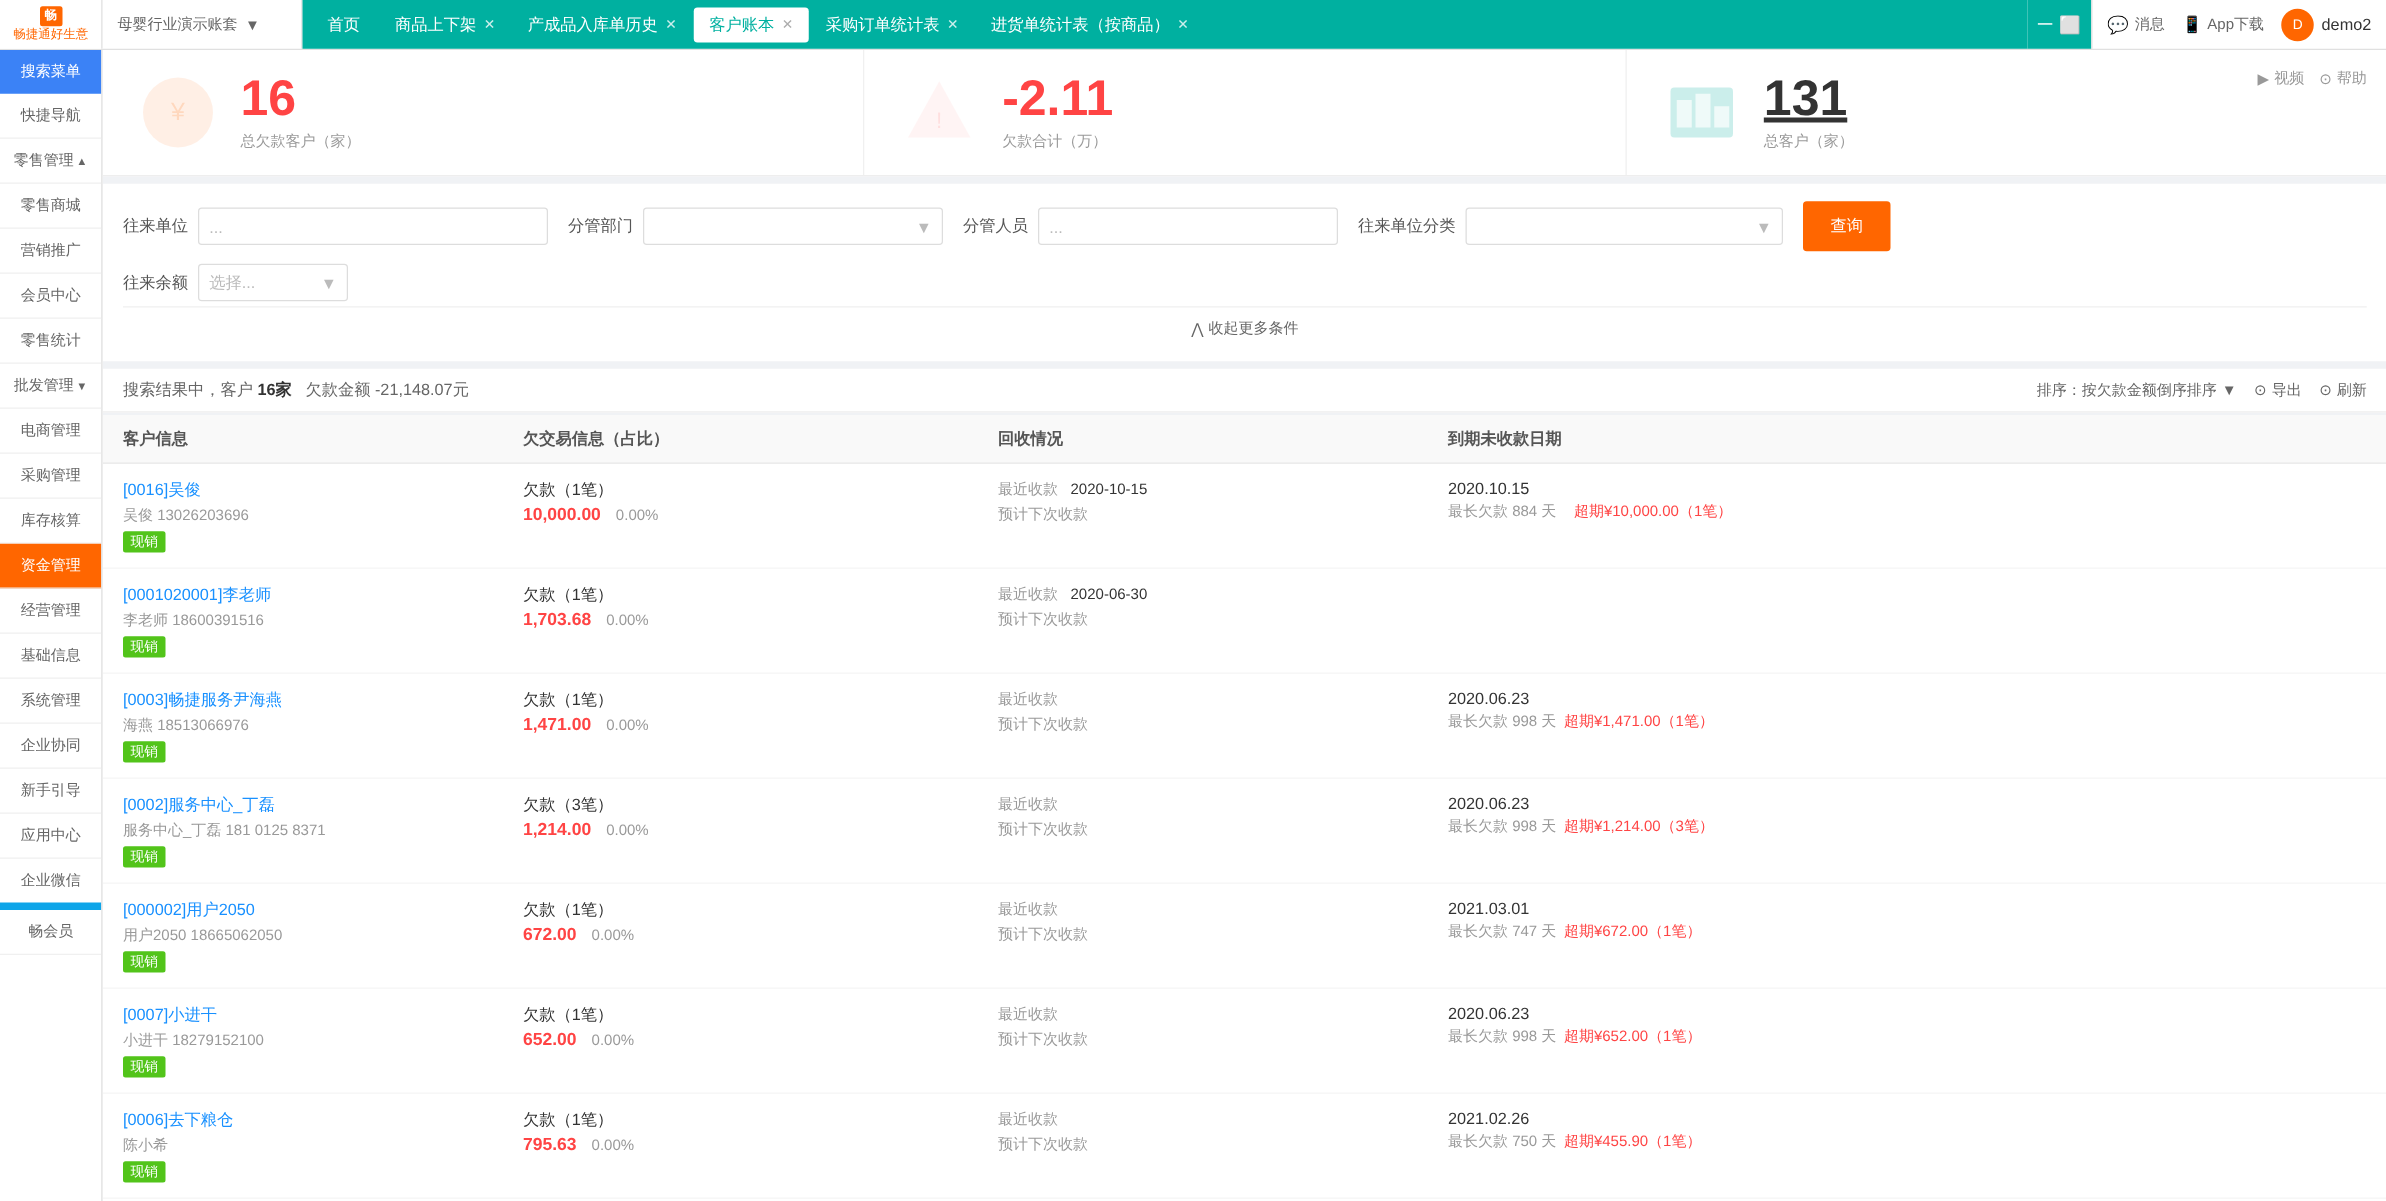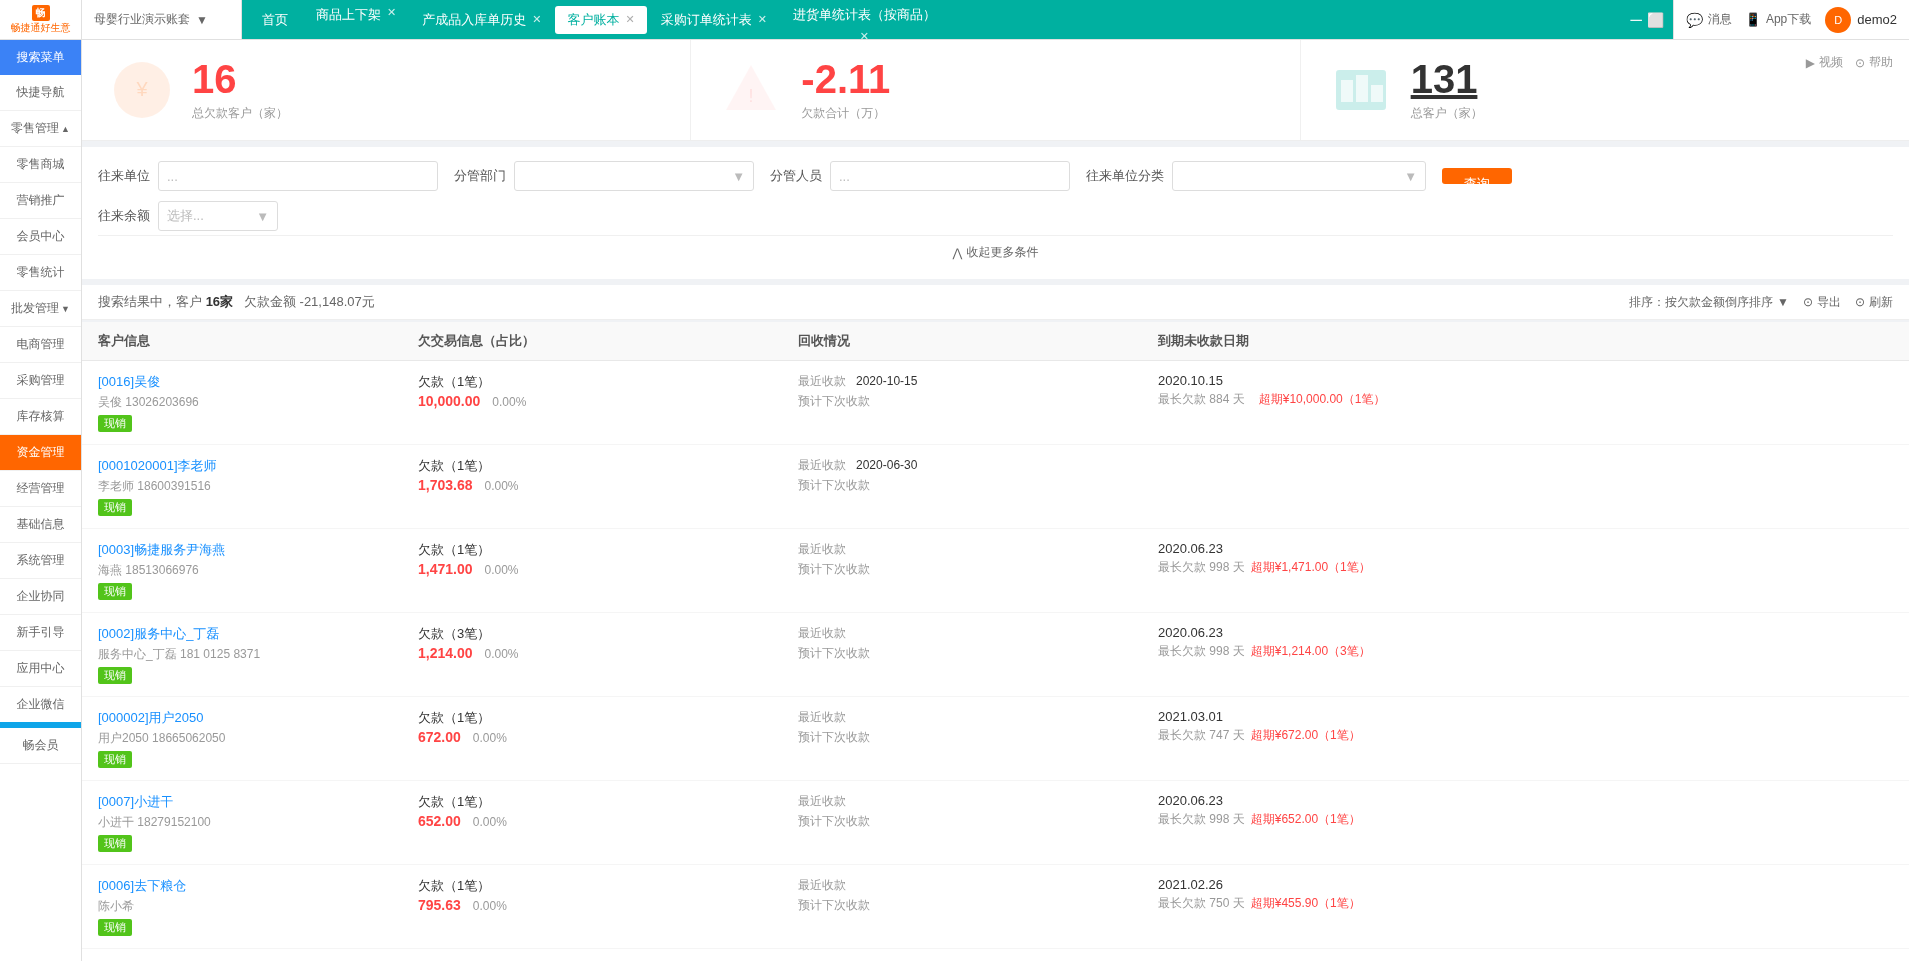--- a/index.html
+++ b/index.html
@@ -17,37 +17,37 @@
 
   <div style="display:flex; align-items:center; padding:0 12px; font-size:12px; color:#666; border-right:1px solid #e0e0e0; gap:6px; cursor:pointer; min-width:160px;">
     <span>母婴行业演示账套</span>
     <span>▼</span>
   </div>
 
   <div style="display:flex; flex:1; background:#00b0a0; align-items:center; padding:0 6px; gap:2px; overflow:hidden;">
     <div style="padding:0 14px; height:28px; display:flex; align-items:center; color:#fff; font-size:13px; cursor:pointer; border-radius:3px;">
       <span>首页</span>
     </div>
-    <div style="padding:0 12px; height:28px; display:flex; color:#fff; font-size:13px; cursor:pointer; border-radius:3px; gap:6px;">
+    <div style="padding:0 12px; height:28px; display:flex; align-items:center; color:#fff; font-size:13px; cursor:pointer; border-radius:3px; gap:6px;">
       <span>商品上下架</span>
       <span style="font-size:11px; opacity:0.8;">✕</span>
     </div>
     <div style="padding:0 12px; height:28px; display:flex; align-items:center; color:#fff; font-size:13px; cursor:pointer; border-radius:3px; gap:6px;">
       <span>产成品入库单历史</span>
       <span style="font-size:11px; opacity:0.8;">✕</span>
     </div>
     <div style="padding:0 12px; height:28px; display:flex; align-items:center; background:#fff; color:#00b0a0; font-size:13px; cursor:pointer; border-radius:3px; gap:6px;">
       <span>客户账本</span>
       <span style="font-size:11px; opacity:0.8; color:#999;">✕</span>
     </div>
     <div style="padding:0 12px; height:28px; display:flex; align-items:center; color:#fff; font-size:13px; cursor:pointer; border-radius:3px; gap:6px;">
       <span>采购订单统计表</span>
       <span style="font-size:11px; opacity:0.8;">✕</span>
     </div>
-    <div style="padding:0 12px; height:28px; display:flex; align-items:center; color:#fff; font-size:13px; cursor:pointer; border-radius:3px; gap:6px;flex-direction:column;">
+    <div style="padding:0 12px; height:28px; display:flex; align-items:center; color:#fff; font-size:13px; cursor:pointer; border-radius:3px; gap:6px;">
       <span>进货单统计表（按商品）</span>
       <span style="font-size:11px; opacity:0.8;">✕</span>
     </div>
   </div>
 
   <div style="display:flex; align-items:center; background:#00b0a0; padding:0 8px; gap:6px;">
     <div style="color:#fff; cursor:pointer; font-size:16px;">─</div>
     <div style="color:#fff; cursor:pointer; font-size:14px;">⬜</div>
   </div>
 
@@ -212,21 +212,21 @@
             <span>...</span>
           </div>
         </div>
         <div style="display:flex; align-items:center; gap:8px; flex:1; max-width:340px;">
           <label style="font-size:13px; color:#555; white-space:nowrap;">往来单位分类</label>
           <div style="flex:1; border:1px solid #ddd; border-radius:3px; padding:5px 8px; font-size:13px; display:flex; align-items:center; justify-content:space-between; cursor:pointer; min-height:30px;">
             <span style="color:#bbb;"></span>
             <span style="color:#bbb;">▼</span>
           </div>
         </div>
-        <button style="background:#ff6600; color:#fff; border:none; padding:7px 22px; border-radius:3px; cursor:pointer; font-size:13px; white-space:nowrap; height:16px;">查询</button>
+        <button style="background:#ff6600; color:#fff; border:none; padding:7px 22px; border-radius:3px; cursor:pointer; font-size:13px; white-space:nowrap; height:40px;">查询</button>
       </div>
 
       <div style="display:flex; align-items:center; gap:8px; margin-bottom:4px;">
         <div style="display:flex; align-items:center; gap:8px; max-width:280px;">
           <label style="font-size:13px; color:#555; white-space:nowrap;">往来余额</label>
           <div style="width:120px; border:1px solid #ddd; border-radius:3px; padding:5px 8px; font-size:13px; display:flex; align-items:center; justify-content:space-between; cursor:pointer; min-height:30px;">
             <span style="color:#bbb;">选择...</span>
             <span style="color:#bbb;">▼</span>
           </div>
         </div>

